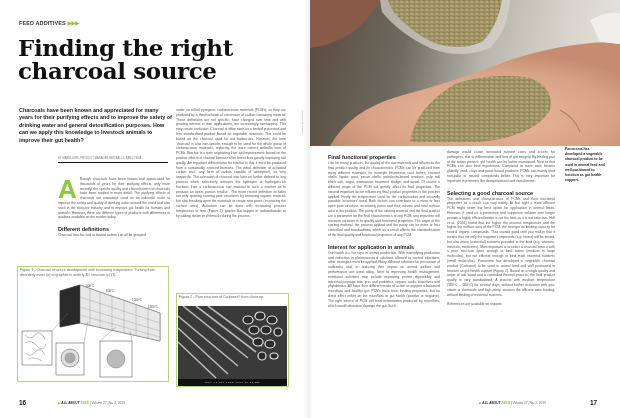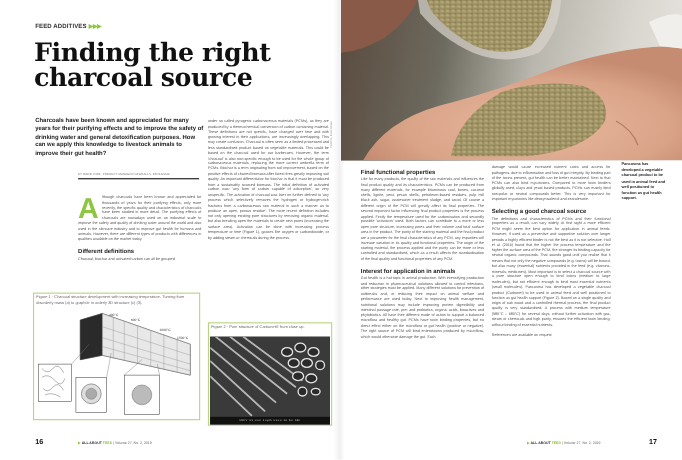--- a/index.html
+++ b/index.html
@@ -1,20 +1,20 @@
 <!DOCTYPE html>
 <html><head>
 <meta charset="utf-8">
 <style>
   * { margin: 0; padding: 0; box-sizing: border-box; }
   html, body { width: 620px; height: 418px; overflow: hidden; background: #ffffff; }
   body { font-family: "Liberation Sans", sans-serif; color: #222; position: relative; }
 
   .spread { position: absolute; left: 0; top: 0; width: 620px; height: 418px; background: #fff; }
-  .page-left { position: absolute; left: 13px; top: 0; width: 310px; height: 418px; background: #fff; }
+  .page-left { position: absolute; left: 0; top: 0; width: 310px; height: 418px; background: #fff; }
   .page-right { position: absolute; left: 310px; top: 0; width: 310px; height: 418px; background: #fff; }
   .gutter-shadow { position: absolute; left: 303px; top: 0; width: 10px; height: 418px;
     background: linear-gradient(90deg, rgba(0,0,0,0) 0%, rgba(0,0,0,0.06) 60%, rgba(0,0,0,0) 100%); }
 
   .section-tag { position: absolute; left: 19px; top: 20px; font-size: 5.5px; color: #333; letter-spacing: 0.1px; font-weight: bold; }
   .section-tag .arrows { color: #8dc63f; margin-left: 2px; letter-spacing: -0.5px; }
 
   .title { position: absolute; left: 18px; top: 36px; width: 290px; font-family: "DejaVu Serif", serif;
     font-weight: bold; font-size: 23px; line-height: 23px; color: #111; letter-spacing: -0.4px; }
 

